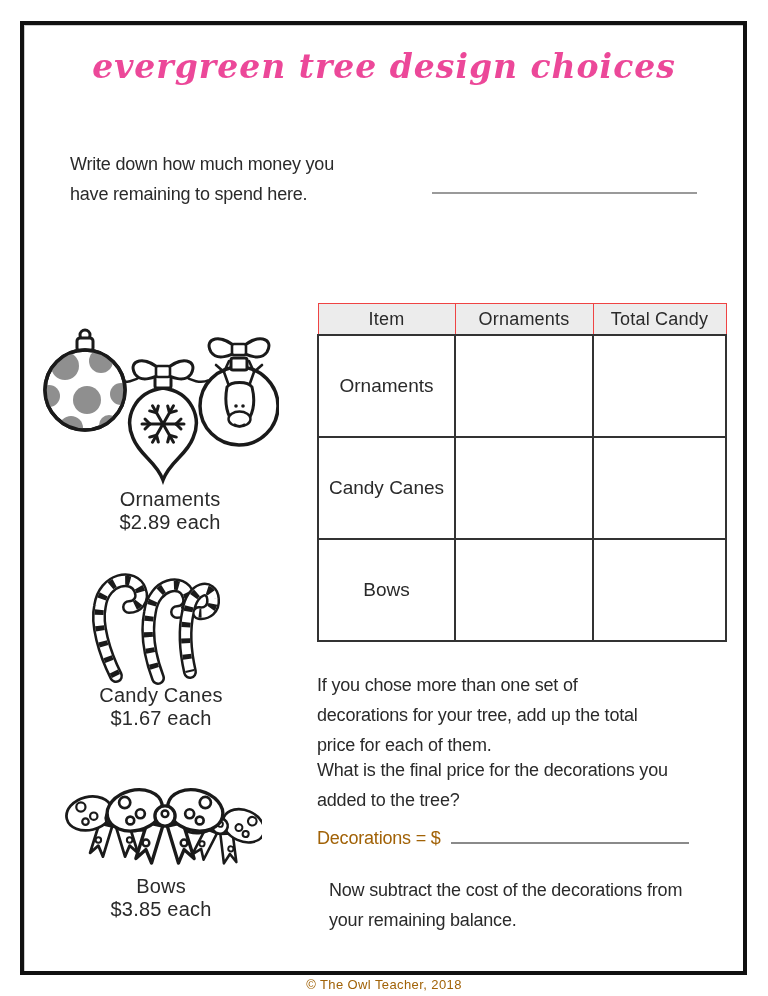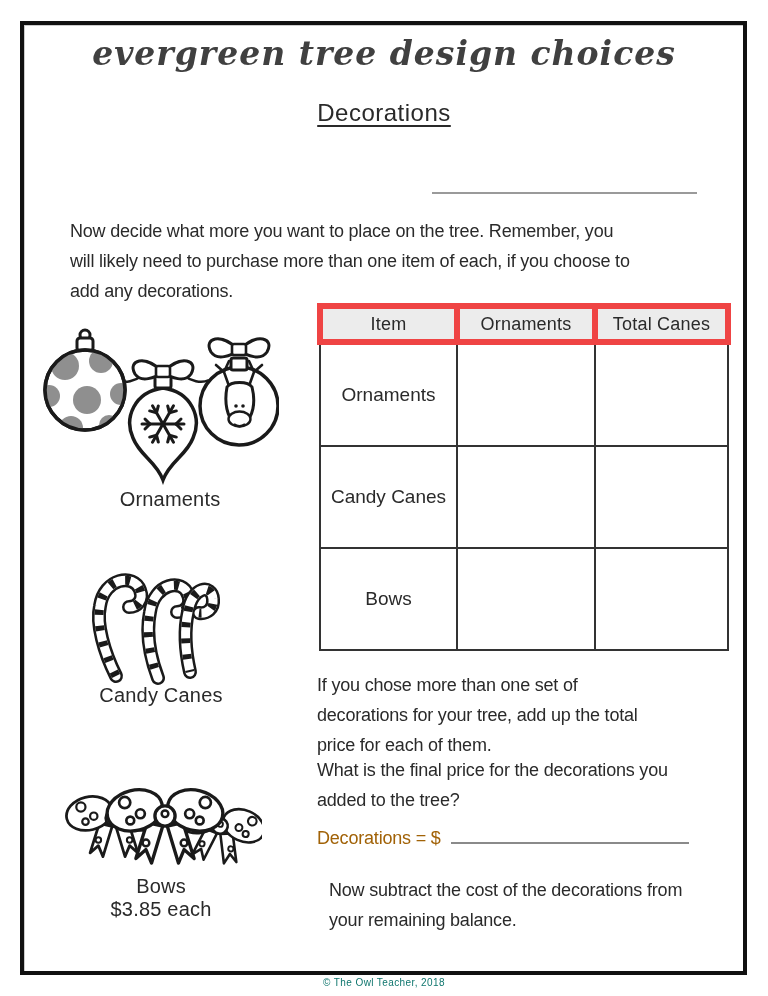--- a/index.html
+++ b/index.html
@@ -6,23 +6,23 @@
   .page {
     position:relative; width:768px; height:996px; background:#ffffff;
     font-family:"Liberation Sans", sans-serif; color:#222222; overflow:hidden;
   }
   .frame {
     position:absolute; left:20px; top:21px; right:21px; bottom:21px;
     border:4px solid #111111; box-shadow: inset 1px 1px 0 0 #cccccc;
     pointer-events:none;
   }
   .title {
-    position:absolute; top:30px; left:0; right:0; margin:4px; text-align:center;
+    position:absolute; top:30px; left:0; right:0; margin:17px; text-align:center;
     font-family:"DejaVu Serif", serif; font-style:italic; font-weight:700;
-    font-size:33px; letter-spacing:1px; color:#404040;
+    font-size:33px; letter-spacing:1px; color:#ec4899;
   }
   .subtitle {
     position:absolute; top:99px; left:0; right:0; margin:0; text-align:center;
     font-weight:400; font-size:24px; text-decoration:underline;
     text-underline-offset:4px; letter-spacing:0.5px; color:#2a2a2a;
   }
   .para {
     position:absolute; margin:0; font-size:18px; line-height:30px;
     letter-spacing:-0.2px; white-space:pre-line; color:#2a2a2a;
   }
@@ -44,55 +44,53 @@
     display:inline-block; width:238px; height:18px; margin-left:10px;
     border-bottom:2px solid #8a8a8a;
   }
 
   .price-table {
     position:absolute; left:317px; top:303px; border-collapse:collapse;
     table-layout:fixed; font-size:19px; color:#2a2a2a;
   }
   .price-table th {
     height:28px; background:#ececec; font-weight:400; font-size:18px;
-    border:6px solid #ef4444; text-align:center; letter-spacing:0.2px;
+    border:1px solid #ef4444; text-align:center; letter-spacing:0.2px;
   }
   .price-table td {
     height:98px; border:2px solid #333333; text-align:center;
     vertical-align:middle; background:#ffffff;
   }
 
   .figure { position:absolute; }
   .figure-label {
     position:absolute; text-align:center; font-size:20px; line-height:23px;
     color:#2a2a2a; letter-spacing:0.2px;
   }
   .orn-label  { left:62px; top:488px; width:216px; }
   .cane-label { left:53px; top:684px; width:216px; }
   .bow-label  { left:53px; top:875px; width:216px; }
 
   .footer {
     position:absolute; left:0; right:0; top:977px; text-align:center;
-    font-size:10px; color:#0f766e; letter-spacing:0.4px;
+    font-size:13px; color:#a16207; letter-spacing:0.4px;
   }
 </style>
 </head>
 <body>
 
 <div class="page">
   <div class="frame"></div>
 
   <h1 class="title">evergreen tree design choices</h1>
-  <h2 class="subtitle">Decorations</h2>
-
+
+  <p class="para money-prompt">Write down how much money you
+have remaining to spend here.</p>
   <div class="blank-top"></div>
 
-  <p class="para decide-prompt">Now decide what more you want to place on the tree. Remember, you
-will likely need to purchase more than one item of each, if you choose to
-add any decorations.</p>
 
   <div class="figure" style="left:43px; top:328px; width:236px; height:157px;">
     <svg width="236" height="157" viewBox="0 0 236 157">
       <defs>
         <clipPath id="ballClip">
             <circle cx="42" cy="62" r="40"></circle>
           </clipPath>
         <g id="sp" stroke="#1a1a1a" stroke-width="3" stroke-linecap="round" fill="none">
           <line x1="3" y1="0" x2="21" y2="0"></line>
           <line x1="13" y1="0" x2="18" y2="-5"></line>
@@ -142,20 +140,21 @@
       <path d="M206,58 L211,44 L219,37 M211,44 L206,33" fill="none" stroke="#1a1a1a" stroke-width="2.6" stroke-linecap="round"></path>
       <path d="M184,59 C181,75 184,89 192,96 C195,98.5 199,98.5 201,96 C210,89 213,75 209,59 C205,53 188,53 184,59 Z" fill="#ffffff" stroke="#1a1a1a" stroke-width="3"></path>
       <circle cx="193" cy="78" r="1.8" fill="#1a1a1a"></circle>
       <circle cx="200" cy="78" r="1.8" fill="#1a1a1a"></circle>
       <ellipse cx="196.5" cy="91" rx="11" ry="7.5" fill="#ffffff" stroke="#1a1a1a" stroke-width="2.4"></ellipse>
       <path d="M191,96 Q196.5,100 202,96" fill="none" stroke="#1a1a1a" stroke-width="2"></path>
     </svg>
   </div>
   <div class="figure-label orn-label">
     <div>Ornaments</div>
+    <div>$2.89 each</div>
   </div>
 
   <div class="figure" style="left:86px; top:562px; width:136px; height:124px;">
     <svg width="136" height="124" viewBox="0 0 136 124">
       <g fill="none" stroke-linecap="round">
         <path d="M30,114 C18,90 10,62 14,44 C18,16 48,11 54,28 C58,38 51,45 43,45" stroke="#1a1a1a" stroke-width="14"></path>
         <path d="M30,114 C18,90 10,62 14,44 C18,16 48,11 54,28 C58,38 51,45 43,45" stroke="#ffffff" stroke-width="9"></path>
         <path d="M30,114 C18,90 10,62 14,44 C18,16 48,11 54,28 C58,38 51,45 43,45" stroke="#1a1a1a" stroke-width="9" stroke-linecap="butt" stroke-dasharray="5 11"></path>
 
         <path d="M72,116 C63,92 60,70 64,50 C68,21 97,16 102,33 C106,43 99,50 91,50" stroke="#1a1a1a" stroke-width="14"></path>
@@ -163,20 +162,21 @@
         <path d="M72,116 C63,92 60,70 64,50 C68,21 97,16 102,33 C106,43 99,50 91,50" stroke="#1a1a1a" stroke-width="9" stroke-linecap="butt" stroke-dasharray="5 11" stroke-dashoffset="6"></path>
 
         <path d="M104,110 C99,88 98,68 102,50 C106,24 126,22 127,37 C128,47 121,52 113,51" stroke="#1a1a1a" stroke-width="14"></path>
         <path d="M104,110 C99,88 98,68 102,50 C106,24 126,22 127,37 C128,47 121,52 113,51" stroke="#ffffff" stroke-width="9"></path>
         <path d="M104,110 C99,88 98,68 102,50 C106,24 126,22 127,37 C128,47 121,52 113,51" stroke="#1a1a1a" stroke-width="9" stroke-linecap="butt" stroke-dasharray="5 11" stroke-dashoffset="3"></path>
       </g>
     </svg>
   </div>
   <div class="figure-label cane-label">
     <div>Candy Canes</div>
+    <div>$1.67 each</div>
   </div>
 
   <div class="figure" style="left:64px; top:776px; width:198px; height:94px;">
     <svg width="198" height="94" viewBox="0 0 198 94">
       <defs>
         <g id="bowG" fill="#ffffff" stroke="#1a1a1a">
           <polygon points="-16,6 -26,38 -17,30 -12,42 -2,9" stroke-width="3" stroke-linejoin="round"></polygon>
           <polygon points="2,9 12,42 17,30 26,38 16,6" stroke-width="3" stroke-linejoin="round"></polygon>
           <ellipse cx="-27" cy="-5" rx="25" ry="18" transform="rotate(-14 -27 -5)" stroke-width="3"></ellipse>
           <ellipse cx="27" cy="-5" rx="25" ry="18" transform="rotate(14 27 -5)" stroke-width="3"></ellipse>
@@ -205,21 +205,21 @@
   <table class="price-table">
     <colgroup>
       <col style="width:137px">
         <col style="width:138px">
         <col style="width:133px">
     </colgroup>
     <thead>
       <tr>
         <th>Item</th>
         <th>Ornaments</th>
-        <th>Total Canes</th>
+        <th>Total Candy</th>
       </tr>
     </thead>
     <tbody>
       <tr>
         <td>Ornaments</td>
         <td></td>
         <td></td>
       </tr>
       <tr>
         <td>Candy Canes</td>

